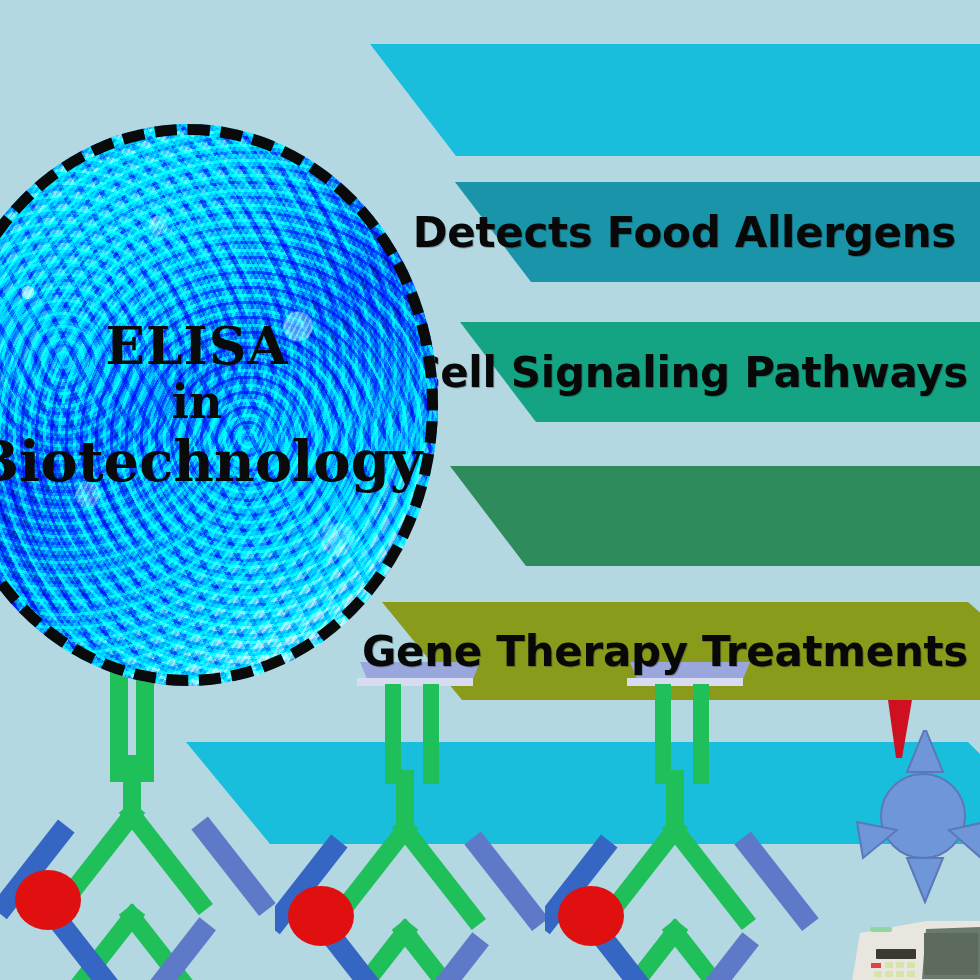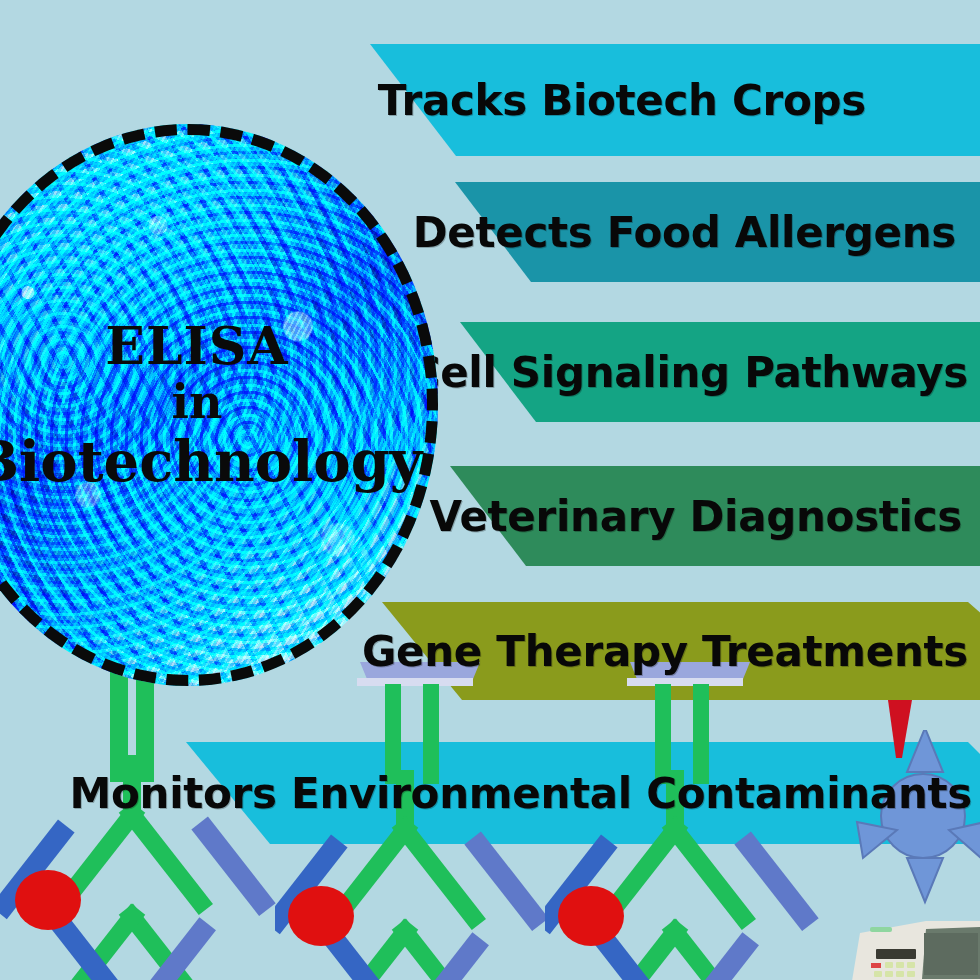--- a/index.html
+++ b/index.html
@@ -262,51 +262,48 @@
       <span class="l1">ELISA</span>
       <span class="l2">in</span>
       <span class="l3">Biotechnology</span>
     </div>
   </div>
 
   <div class="banner" style="left:370px;top:44px;width:614px;height:112px;padding-right:118px;">
     <svg class="shape" viewBox="0 0 614 112" preserveAspectRatio="none">
       <polygon points="0,0 614,0 614,100 614,112 86,112" fill="#18bedc"></polygon>
     </svg>
-    <span class="btext" style="font-size:42px;">Tracks Biotech Crops</span>
   </div>
 
   <div class="banner" style="left:455px;top:182px;width:529px;height:100px;padding-right:28px;">
     <svg class="shape" viewBox="0 0 529 100" preserveAspectRatio="none">
       <polygon points="0,0 529,0 529,100 76,100" fill="#1a94a8"></polygon>
     </svg>
     <span class="btext" style="font-size:42px;">Detects Food Allergens</span>
   </div>
 
   <div class="banner" style="left:460px;top:322px;width:524px;height:100px;padding-right:16px;">
     <svg class="shape" viewBox="0 0 524 100" preserveAspectRatio="none">
       <polygon points="0,0 524,0 524,100 76,100" fill="#14a484"></polygon>
     </svg>
     <span class="btext" style="font-size:42px;">Cell Signaling Pathways</span>
   </div>
 
   <div class="banner" style="left:450px;top:466px;width:534px;height:100px;padding-right:22px;">
     <svg class="shape" viewBox="0 0 534 100" preserveAspectRatio="none">
       <polygon points="0,0 534,0 534,100 76,100" fill="#2e8b5b"></polygon>
     </svg>
-    <span class="btext" style="font-size:42px;">Veterinary Diagnostics</span>
   </div>
 
   <div class="banner" style="left:382px;top:602px;width:602px;height:98px;padding-right:16px;">
     <svg class="shape" viewBox="0 0 602 98" preserveAspectRatio="none">
       <polygon points="0,0 586,0 602,14 602,98 80,98" fill="#8a9b1c"></polygon>
     </svg>
     <span class="btext" style="font-size:42px;">Gene Therapy Treatments</span>
   </div>
 
   <div class="banner" style="left:186px;top:742px;width:798px;height:102px;padding-right:12px;">
     <svg class="shape" viewBox="0 0 798 102" preserveAspectRatio="none">
       <polygon points="0,0 782,0 798,16 798,102 84,102" fill="#18bedc"></polygon>
     </svg>
-    <span class="btext" style="font-size:42px;">Monitors Environmental Contaminants</span>
   </div>
 
 </div>
 
 </body></html>

